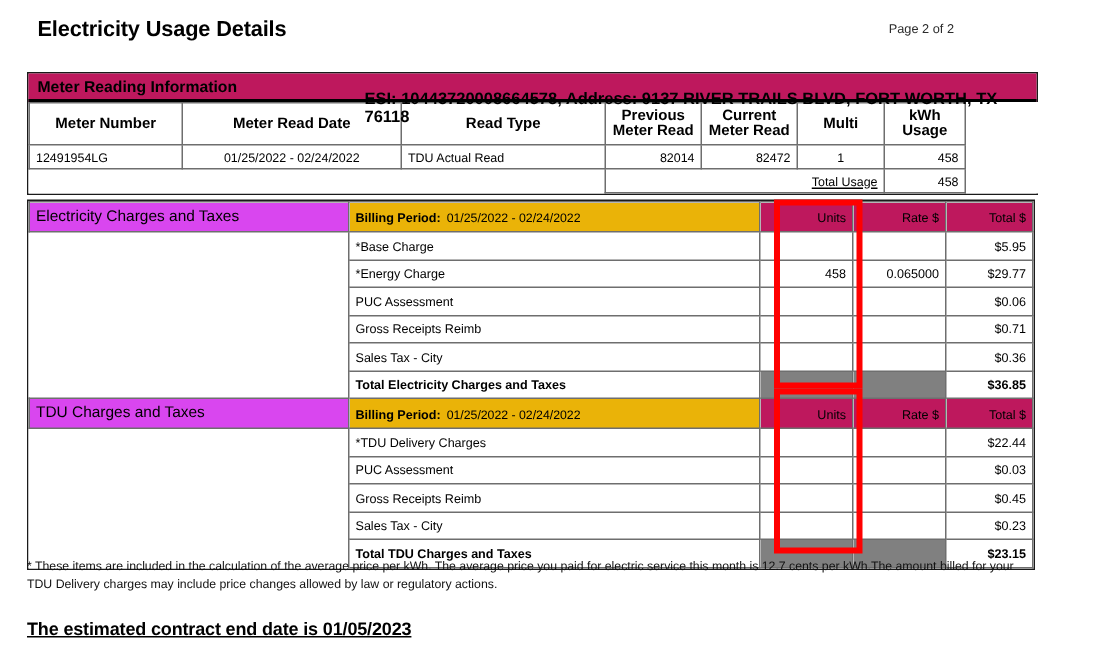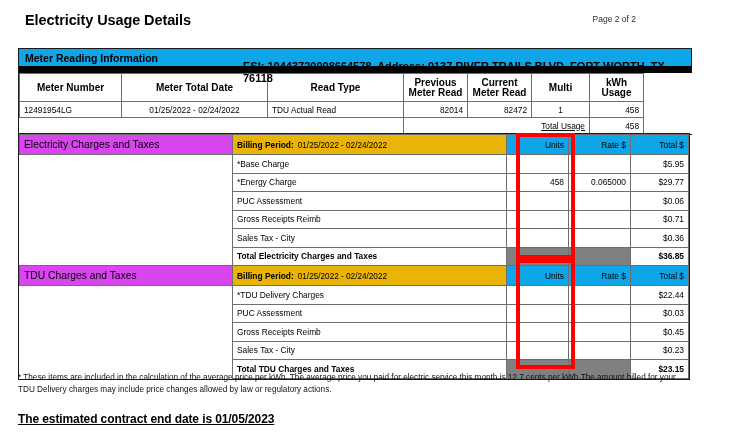--- a/index.html
+++ b/index.html
@@ -57,22 +57,22 @@
   .meter-block {
     position: absolute;
     left: 18px; top: 48px;
     width: 674px;
     border: 1.6px solid #1a1a1a;
     background: #fff;
     box-sizing: border-box;
   }
   .meter-title-row {
     height: 17px;
-    background: #0ea5e9;
-    border-bottom: 7px solid #000000;
+    background: #be185d;
+    border-bottom: 2px solid #000000;
     position: relative;
   }
   .meter-title {
     position: absolute;
     left: 6px; top: 3px;
     font-size: 10.5px;
     font-weight: bold;
   }
   .meter-esi {
     position: absolute;
@@ -132,21 +132,21 @@
   .sec-head-period {
     background: #eab308;
     font-size: 8.2px;
     text-align: left;
     padding-left: 6px;
     height: 19px !important;
   }
   .sec-head-period b { font-size: 8.4px; }
   .sec-head-period .period-val { margin-left: 4px; }
   .sec-head-col {
-    background: #0ea5e9;
+    background: #be185d;
     font-weight: bold;
     font-size: 8.4px;
     text-align: right;
     height: 19px !important;
   }
 
   .spacer-cell {
     border-left: none !important;
     border-right: 1px solid #6e6e6e !important;
     border-top: none !important;
@@ -211,21 +211,21 @@
         <col style="width:136px">
       <col style="width:64px">
         <col style="width:64px">
         <col style="width:58px">
       <col style="width:54px">
         <col style="width:48px">
     </colgroup>
     <thead>
       <tr>
         <th>Meter Number</th>
-        <th>Meter Total Date</th>
+        <th>Meter Read Date</th>
         <th>Read Type</th>
         <th>Previous Meter Read</th>
         <th>Current Meter Read</th>
         <th>Multi</th>
         <th>kWh Usage</th>
         <th class="no-border"></th>
       </tr>
     </thead>
     <tbody>
       <tr>

